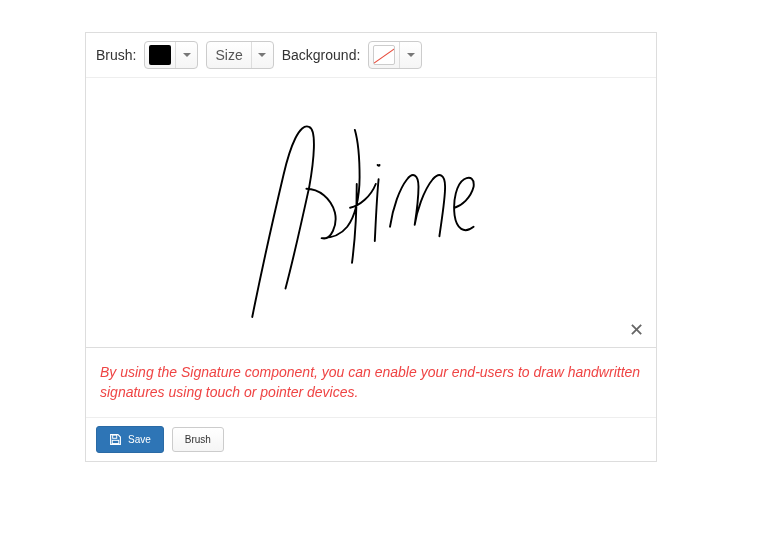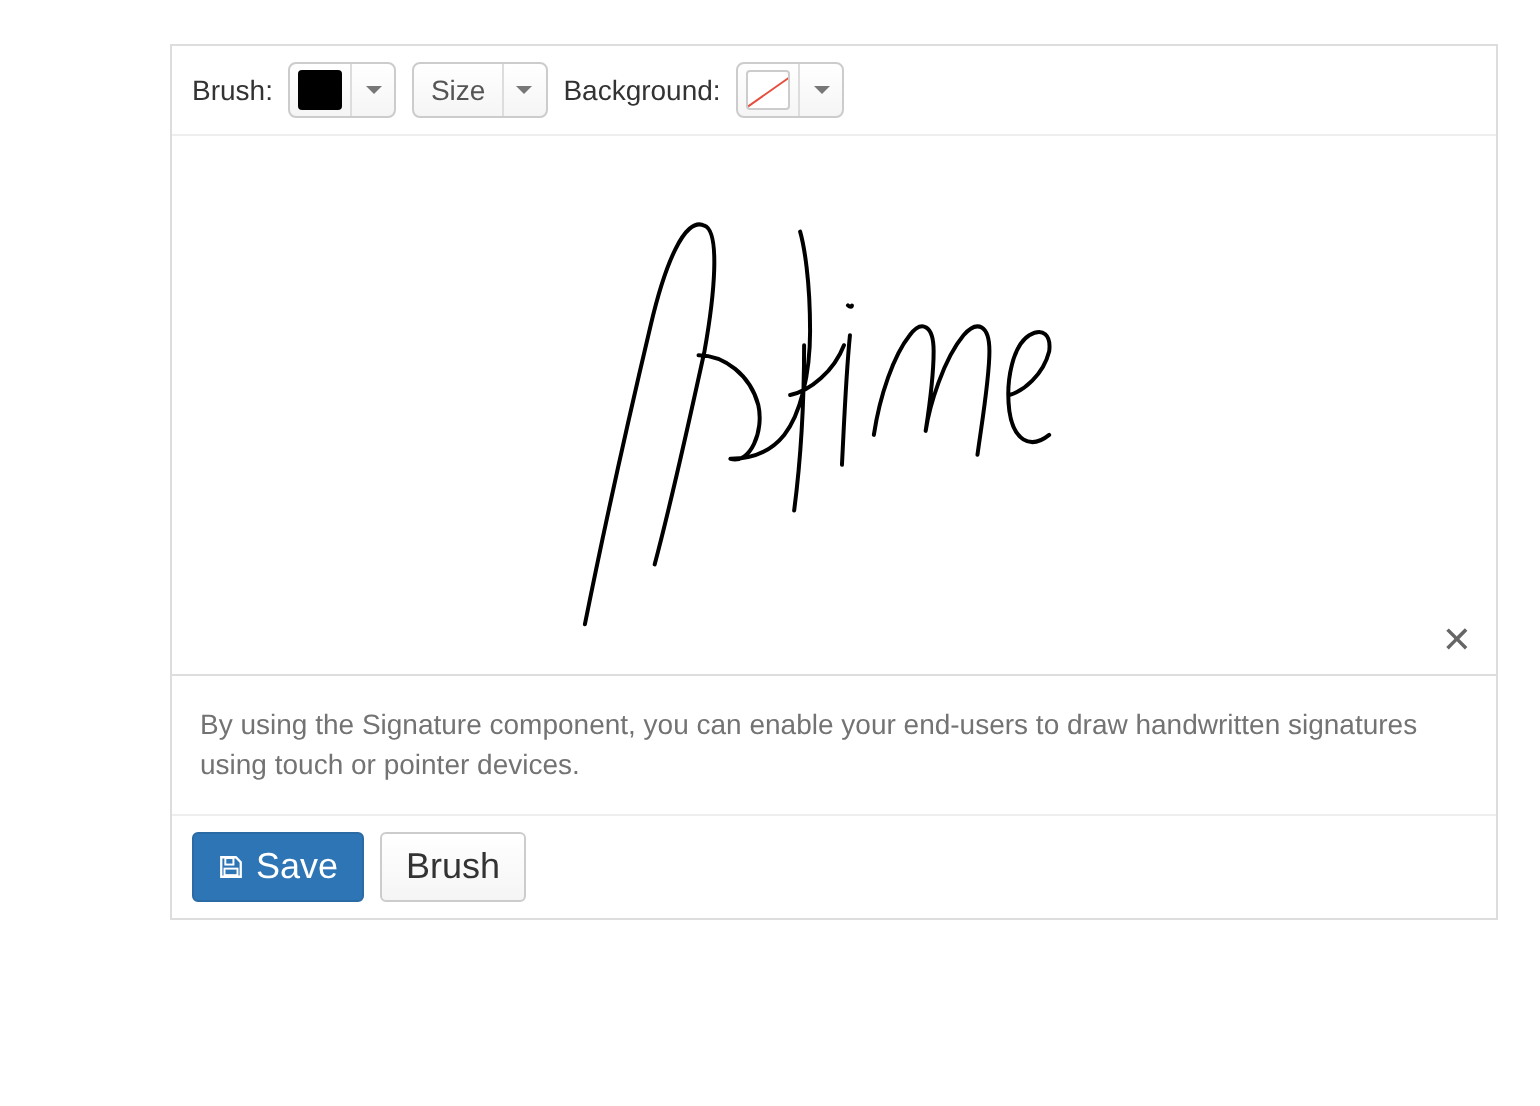--- a/index.html
+++ b/index.html
@@ -5,22 +5,22 @@
     * { box-sizing: border-box; }
     body {
       margin: 0;
       padding: 0;
       font-family: Arial, Helvetica, sans-serif;
       font-size: 14px;
       color: #333;
       background: #fff;
     }
     .container {
-      width: 664px;
-      margin: 22px auto 0 85px;
+      width: 572px;
+      margin: 32px auto 0 85px;
       border: 1px solid #ddd;
       background: #fff;
     }
     .toolbar {
       padding: 8px 10px;
       display: flex;
       align-items: center;
       gap: 8px;
       border-bottom: 1px solid #eee;
     }
@@ -88,41 +88,42 @@
       position: absolute;
       right: 12px;
       bottom: 8px;
       color: #666;
       font-size: 18px;
       cursor: pointer;
       line-height: 1;
     }
     .desc {
       padding: 14px 14px;
-      color: #737373;
+      font-style: italic;
+      color: #ef4444;
       border-bottom: 1px solid #eee;
       line-height: 1.45;
     }
     .footer {
       padding: 8px 10px;
       display: flex;
       align-items: center;
       gap: 8px;
       background: #fff;
     }
     .btn {
       display: inline-flex;
       align-items: center;
       gap: 6px;
       padding: 6px 12px;
       border-radius: 3px;
       border: 1px solid #ccc;
       background: linear-gradient(#fff, #f5f5f5);
       cursor: pointer;
-      font-size: 18px;
+      font-size: 10px;
       color: #333;
     }
     .btn-primary {
       background: #2e75b6;
       border-color: #2a6aa5;
       color: #fff;
     }
     .icon-save {
       width: 13px;
       height: 13px;

